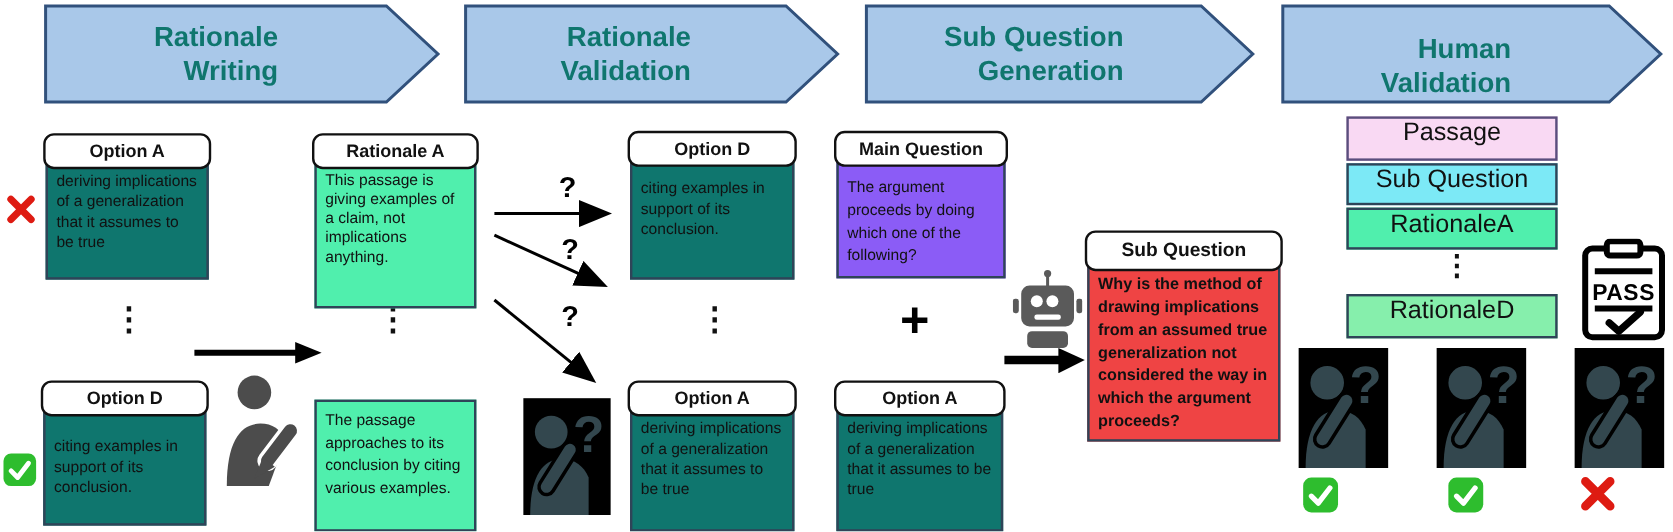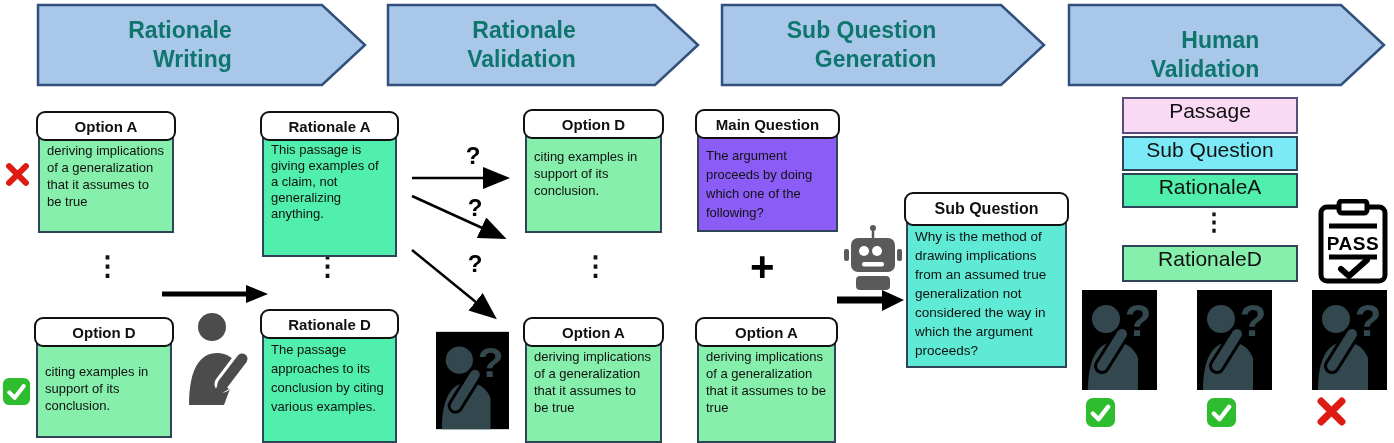--- a/index.html
+++ b/index.html
@@ -11,24 +11,24 @@
   .stage svg{position:absolute;left:0;top:0;}
   .stage-label{position:absolute;top:0;height:100%;display:flex;align-items:center;justify-content:center;
                text-align:right;font-weight:bold;font-size:23px;line-height:1.25;white-space:pre-line;color:#0f766e;}
   
   .card{position:absolute;}
   .ctitle{position:absolute;left:0;right:0;top:0;height:26px;background:#fff;border:2.5px solid #111;
           border-radius:9px;display:flex;align-items:center;justify-content:center;
           font-weight:bold;font-size:15px;z-index:2;}
   .cbody{position:absolute;left:2px;right:2px;top:24px;bottom:0;border:2px solid #2f4458;
          font-size:13px;line-height:17px;padding:5px 7px;box-sizing:border-box;}
-  .yellow{background:#86efac;}
+  .yellow{background:#0f766e;}
   .green{background:#50efad;}
   .salmon{background:#8b5cf6;}
-  .cyan{background:#5eead4;}
+  .cyan{background:#ef4444;font-weight:bold;}
   
   .stackrow{position:absolute;left:1122px;width:176px;border:2px solid #2f4458;box-sizing:border-box;
             display:flex;align-items:flex-start;justify-content:center;font-size:21px;}
   
   .dots{position:absolute;font-size:27px;font-weight:bold;line-height:1;color:#111;}
   .because{position:absolute;font-size:29px;color:#141414;}
   .plus{position:absolute;font-size:42px;font-weight:600;color:#000;line-height:1;}
   .qmark{font-size:24px;font-weight:600;fill:#000;font-family:"Liberation Sans",sans-serif;}
 </style>
 </head>
@@ -102,24 +102,23 @@
   <svg class="abs" style="left:186px;top:311px" width="64" height="94" viewBox="0 0 64 94">
     <circle cx="26" cy="16" r="14" fill="#4c4c4c"></circle>
     <path d="M3,94 C3,56 15,42 31,42 C41,42 48,47 52,56 L38,94 Z" fill="#4c4c4c"></path>
     <line x1="56" y1="48" x2="37" y2="73" stroke="#fff" stroke-width="17" stroke-linecap="round"></line>
     <line x1="56" y1="48" x2="37" y2="73" stroke="#4c4c4c" stroke-width="11" stroke-linecap="round"></line>
     <polygon points="26,88 33,70 43,78" fill="#4c4c4c"></polygon>
   </svg>
 
   <div class="card" style="left:260px;top:111px;width:139px;height:146px">
     <div class="ctitle">Rationale A</div>
-    <div class="cbody green" style="line-height:16px">This passage is giving examples of a claim, not generalizing anything.</div>
+    <div class="cbody green" style="line-height:16px">This passage is giving examples of a claim, not implications anything.</div>
   </div>
   <div class="card" style="left:260px;top:309px;width:139px;height:134px">
-    <div class="ctitle">Rationale D</div>
     <div class="cbody green" style="line-height:19px">The passage approaches to its conclusion by citing various examples.</div>
   </div>
 
   <svg class="abs" style="left:405px;top:138px" width="118" height="192" viewBox="0 0 118 192">
     <line x1="7" y1="40" x2="100" y2="40" stroke="#000" stroke-width="2.5" marker-end="url(#ah)"></line>
     <line x1="7" y1="58" x2="97" y2="99" stroke="#000" stroke-width="2.5" marker-end="url(#ah)"></line>
     <line x1="7" y1="112" x2="88" y2="178" stroke="#000" stroke-width="2.5" marker-end="url(#ah)"></line>
     <text class="qmark" x="68" y="26" text-anchor="middle">?</text>
     <text class="qmark" x="70" y="78" text-anchor="middle">?</text>
     <text class="qmark" x="70" y="134" text-anchor="middle">?</text>

